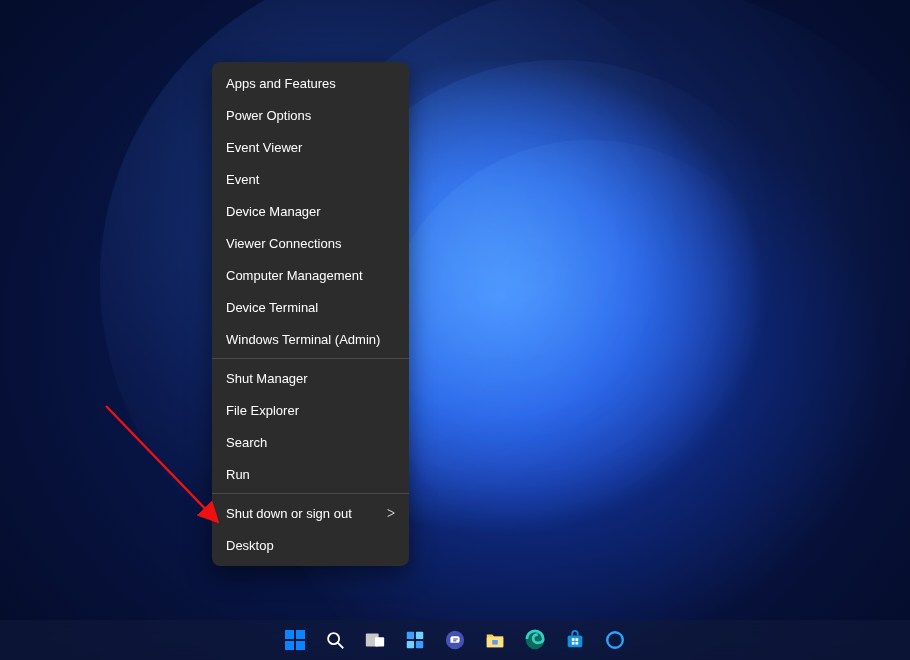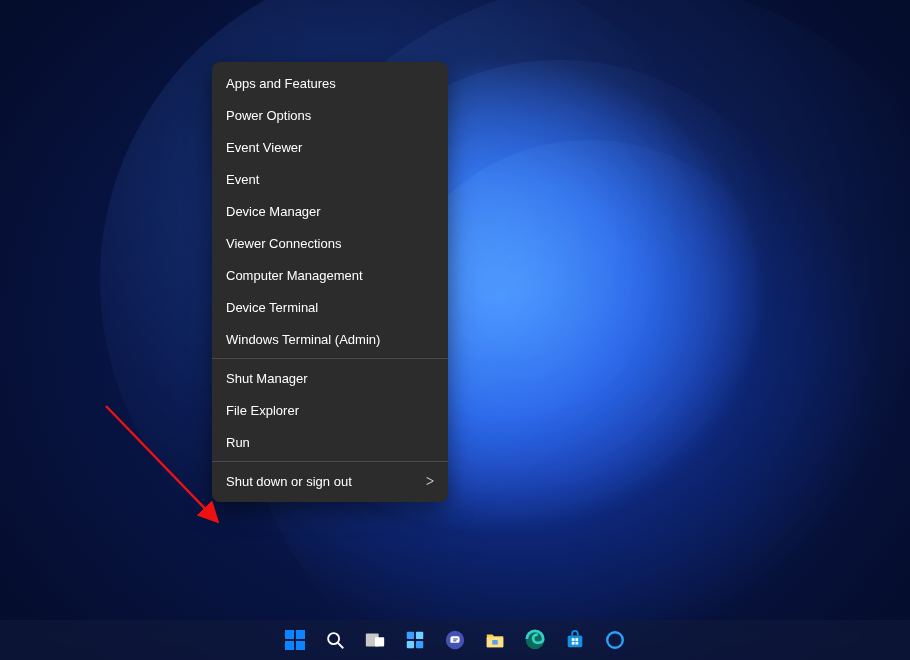--- a/index.html
+++ b/index.html
@@ -15,21 +15,21 @@
   
   .petal{position:absolute;border-radius:50%;mix-blend-mode:screen;opacity:0.25;
     background:radial-gradient(circle at 35% 35%, #3d7bff 0%, rgba(0,0,0,0) 60%);}
   .p1{width:520px;height:520px;left:300px;top:60px;}
   .p2{width:420px;height:420px;left:380px;top:140px;}
   .p3{width:640px;height:640px;left:100px;top:-40px;}
   .p4{width:760px;height:760px;left:240px;top:-20px;opacity:0.18;}
 
   
   .winx-menu{
-    position:absolute;left:212px;top:62px;width:236px;
+    position:absolute;left:212px;top:62px;width:197px;
     background:#2c2c2c;border-radius:8px;box-shadow:0 8px 24px rgba(0,0,0,0.5);
     padding:5px 0;color:#fff;font-size:13px;
   }
   .winx-item{
     display:flex;align-items:center;justify-content:space-between;
     padding:0 14px;height:32px;cursor:pointer;
   }
   .winx-sep{height:1px;background:#4a4a4a;margin:3px 0;}
   .submenu-arrow{font-size:11px;color:#ddd;}
 
@@ -92,27 +92,33 @@
       <span>Windows Terminal (Admin)</span>
     </div>
   <div class="winx-sep"></div>
   <div class="winx-item">
       <span>Shut Manager</span>
     </div>
   <div class="winx-item">
       <span>File Explorer</span>
     </div>
   <div class="winx-item">
+      <span>Search</span>
+    </div>
+  <div class="winx-item">
       <span>Run</span>
     </div>
   <div class="winx-sep"></div>
   <div class="winx-item">
     <span>Shut down or sign out</span>
     <span class="submenu-arrow">ᐳ</span>
   </div>
+  <div class="winx-item">
+      <span>Desktop</span>
+    </div>
 </div>
 
 <svg class="arrow" style="left:100px;top:400px;width:130px;height:135px;">
   <defs>
     <marker id="ah" markerWidth="9" markerHeight="9" refX="7" refY="4.5" orient="auto">
       <path d="M0,0 L9,4.5 L0,9 Z" fill="#e11"></path>
     </marker>
   </defs>
   <line x1="6" y1="6" x2="116" y2="120" stroke="#e11" stroke-width="2.4" marker-end="url(#ah)"></line>
 </svg>

